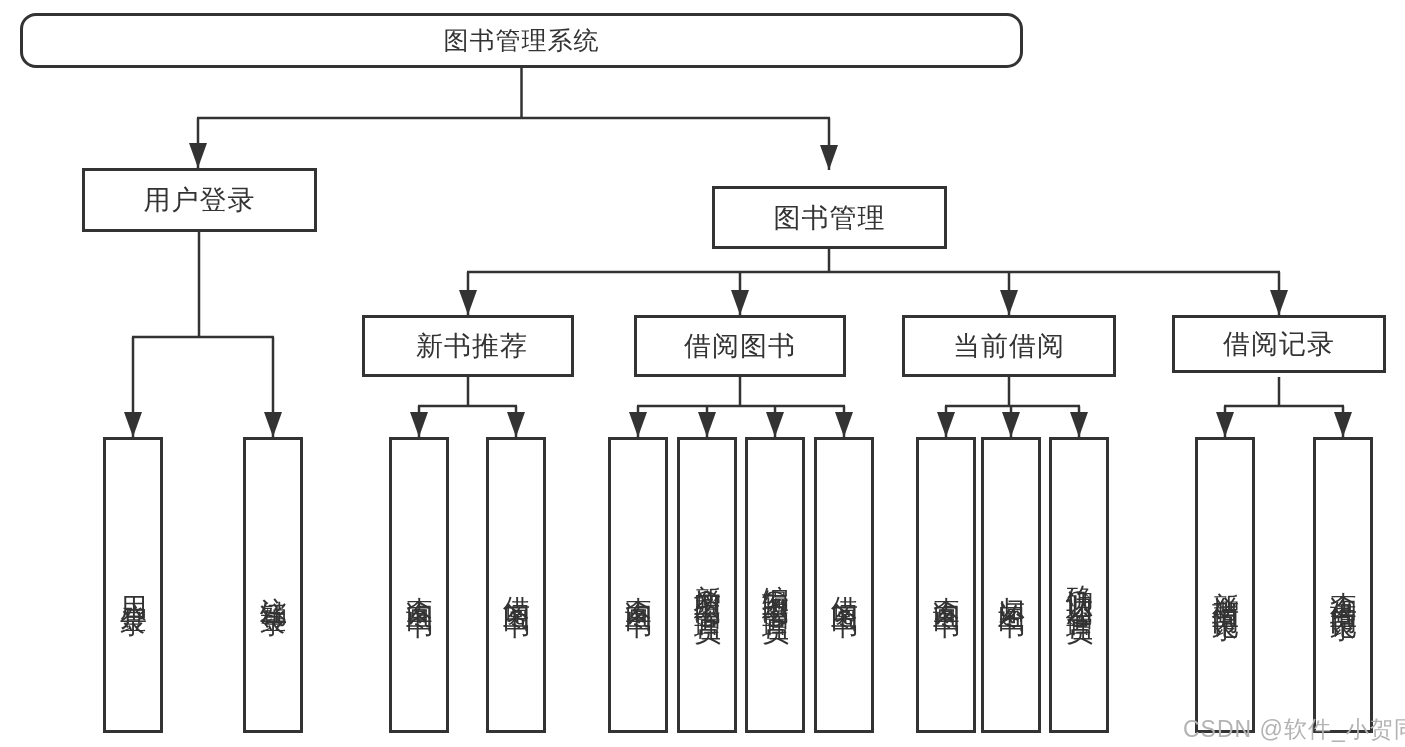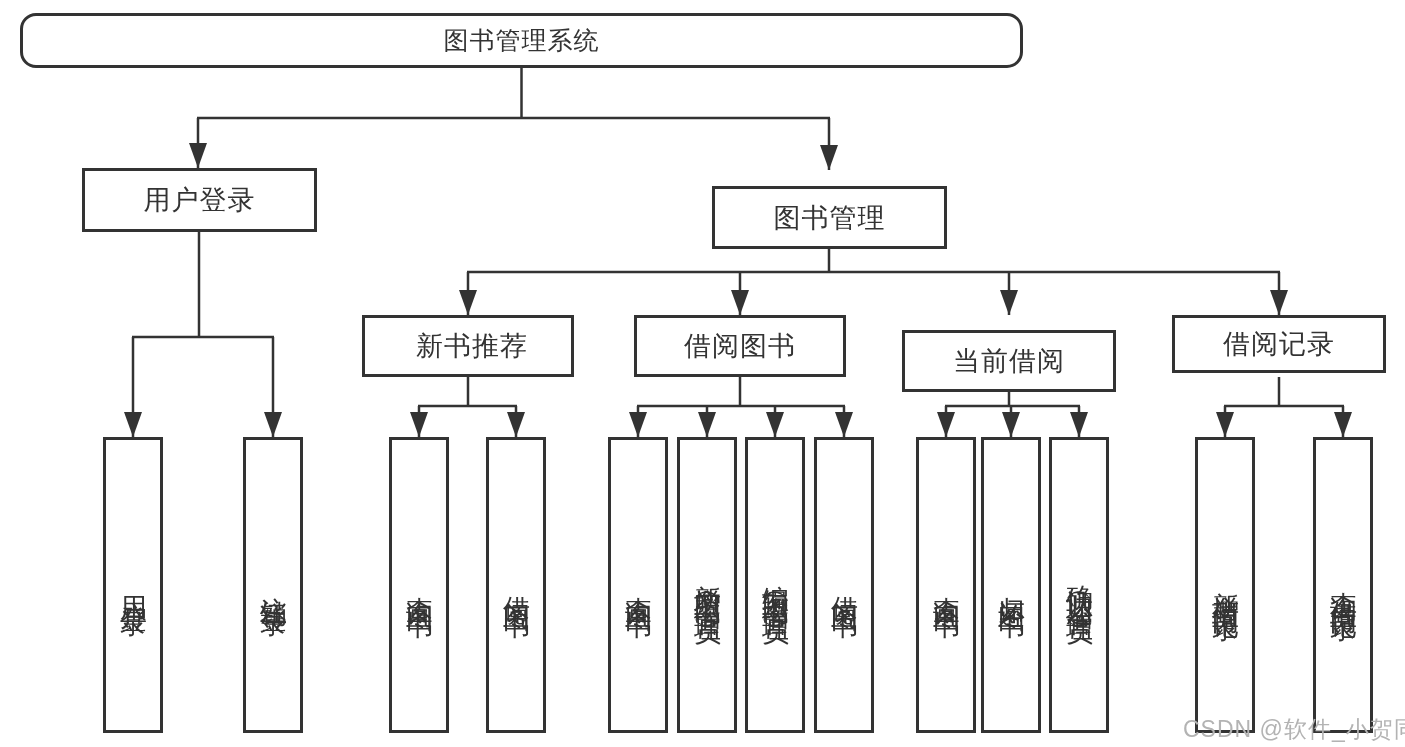--- a/index.html
+++ b/index.html
@@ -114,21 +114,21 @@
     </g>
   </svg>
 
   <div class="box root-box" style="left:20px; top:13px; width:1003px; height:55px;">图书管理系统</div>
 
   <div class="box h-box" style="left:82px; top:168px; width:235px; height:64px;">用户登录</div>
   <div class="box h-box" style="left:712px; top:170px; width:235px; height:63px;margin-top:16px;">图书管理</div>
 
   <div class="box h-box" style="left:362px; top:315px; width:212px; height:62px;padding-left:8px;">新书推荐</div>
   <div class="box h-box" style="left:634px; top:315px; width:212px; height:62px;">借阅图书</div>
-  <div class="box h-box" style="left:902px; top:315px; width:214px; height:62px;margin-top:15px;">当前借阅</div>
+  <div class="box h-box" style="left:902px; top:315px; width:214px; height:62px;">当前借阅</div>
   <div class="box h-box" style="left:1172px; top:315px; width:214px; height:58px;">借阅记录</div>
 
   <div class="box v-box" style="left:103px; top:437px; width:60px; height:296px;">
     <span class="vtext">用户登录</span>
   </div>
   <div class="box v-box" style="left:243px; top:437px; width:60px; height:296px;">
     <span class="vtext">注销登录</span>
   </div>
 
   <div class="box v-box" style="left:389px; top:437px; width:60px; height:296px;">

